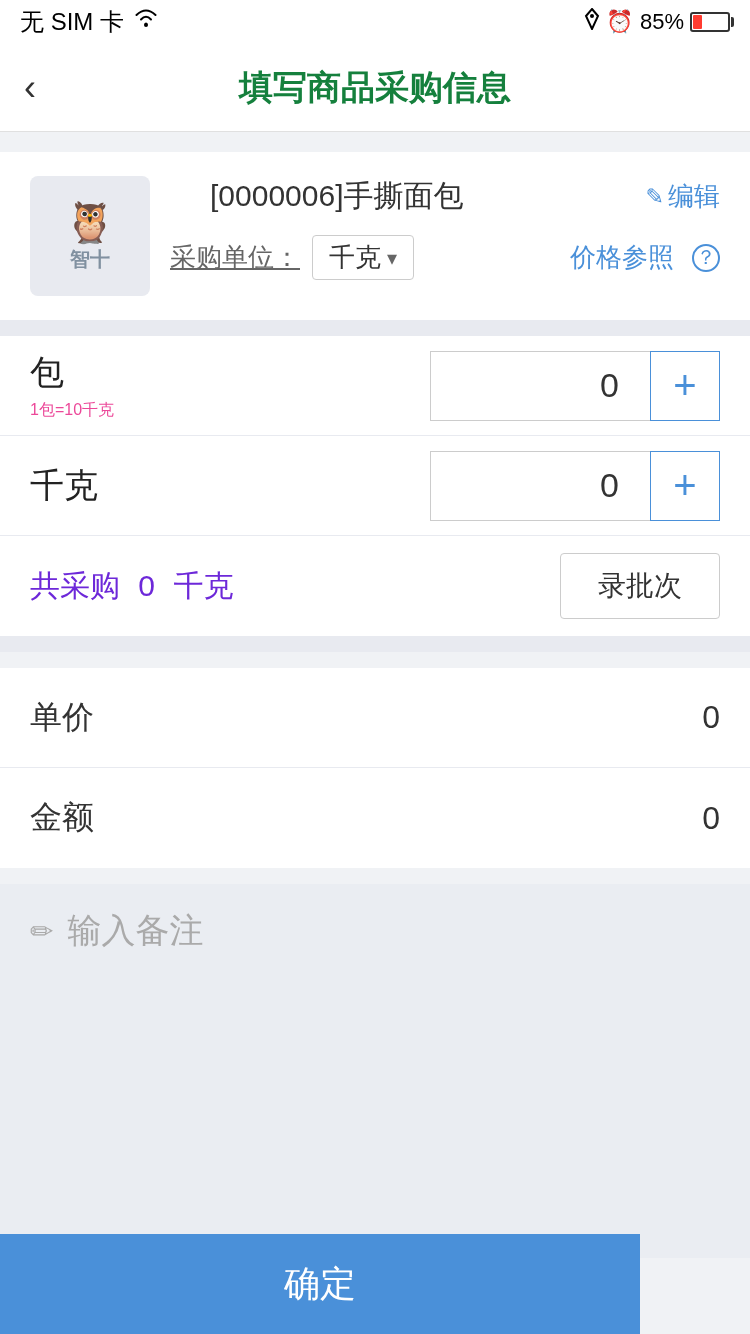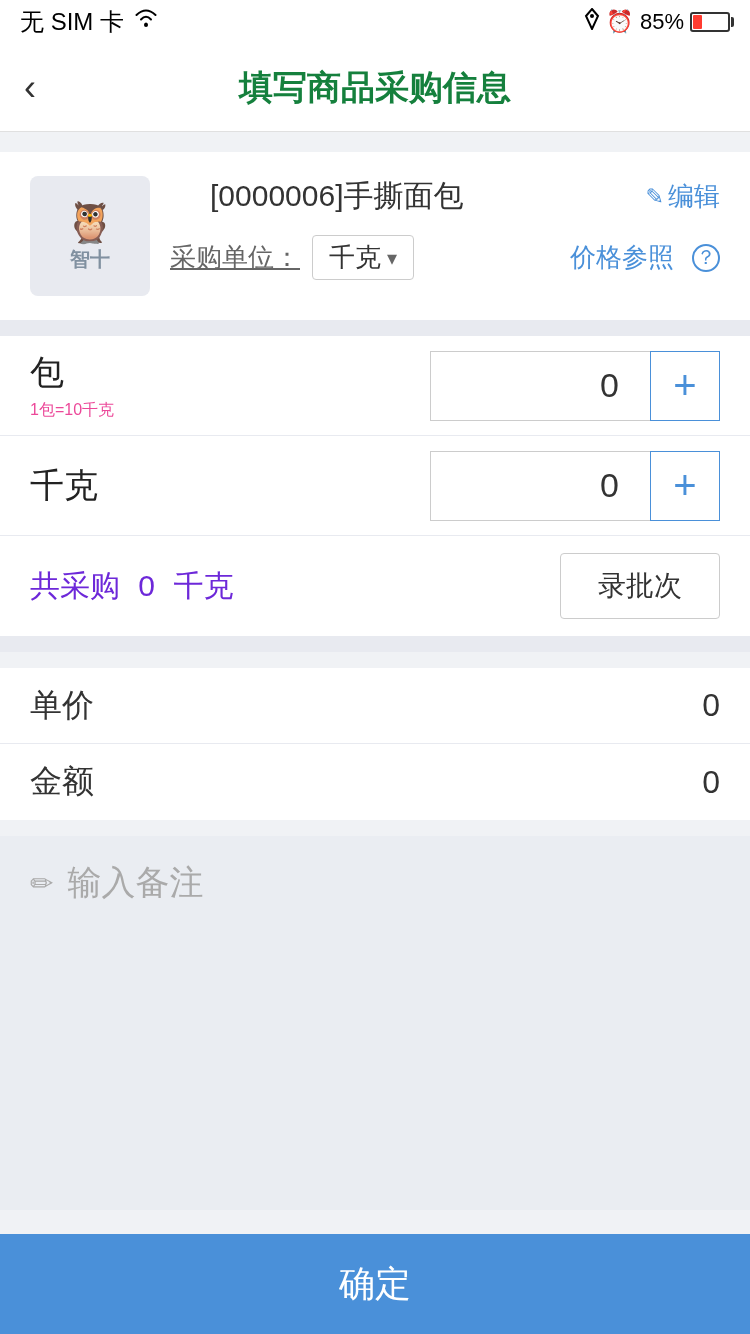--- a/index.html
+++ b/index.html
@@ -161,21 +161,21 @@
       font-size: 28px; color: #333;
       display: flex; align-items: center; justify-content: center;
       cursor: pointer; border-radius: 4px;
     }
 
     
     .price-section { background: #fff; margin-top: 16px; }
     .price-row {
       display: flex; align-items: center; justify-content: space-between;
       padding: 0 30px;
-      height: 76px;
+      height: 100px;
       border-bottom: 1px solid #e8eaf0;
     }
     .price-row:last-child { border-bottom: none; }
     .price-label { font-size: 32px; color: #333; }
     .price-value { font-size: 32px; color: #333; }
 
     
     .notes-section {
       background: #eaedf2;
       margin-top: 16px;
@@ -188,21 +188,21 @@
 
     
     .footer-space {
       background: #eaedf2;
       flex: 1;
       min-height: 280px;
     }
 
     
     .confirm-btn {
-      width: 750px;
+      width: 640px;
       height: 100px;
       background: #4a90d9;
       color: #fff; font-size: 36px; font-weight: 500;
       border: none;
       display: flex; align-items: center; justify-content: center;
       cursor: pointer;
       position: fixed;
       bottom: 0; left: 0;
     }
   </style>

